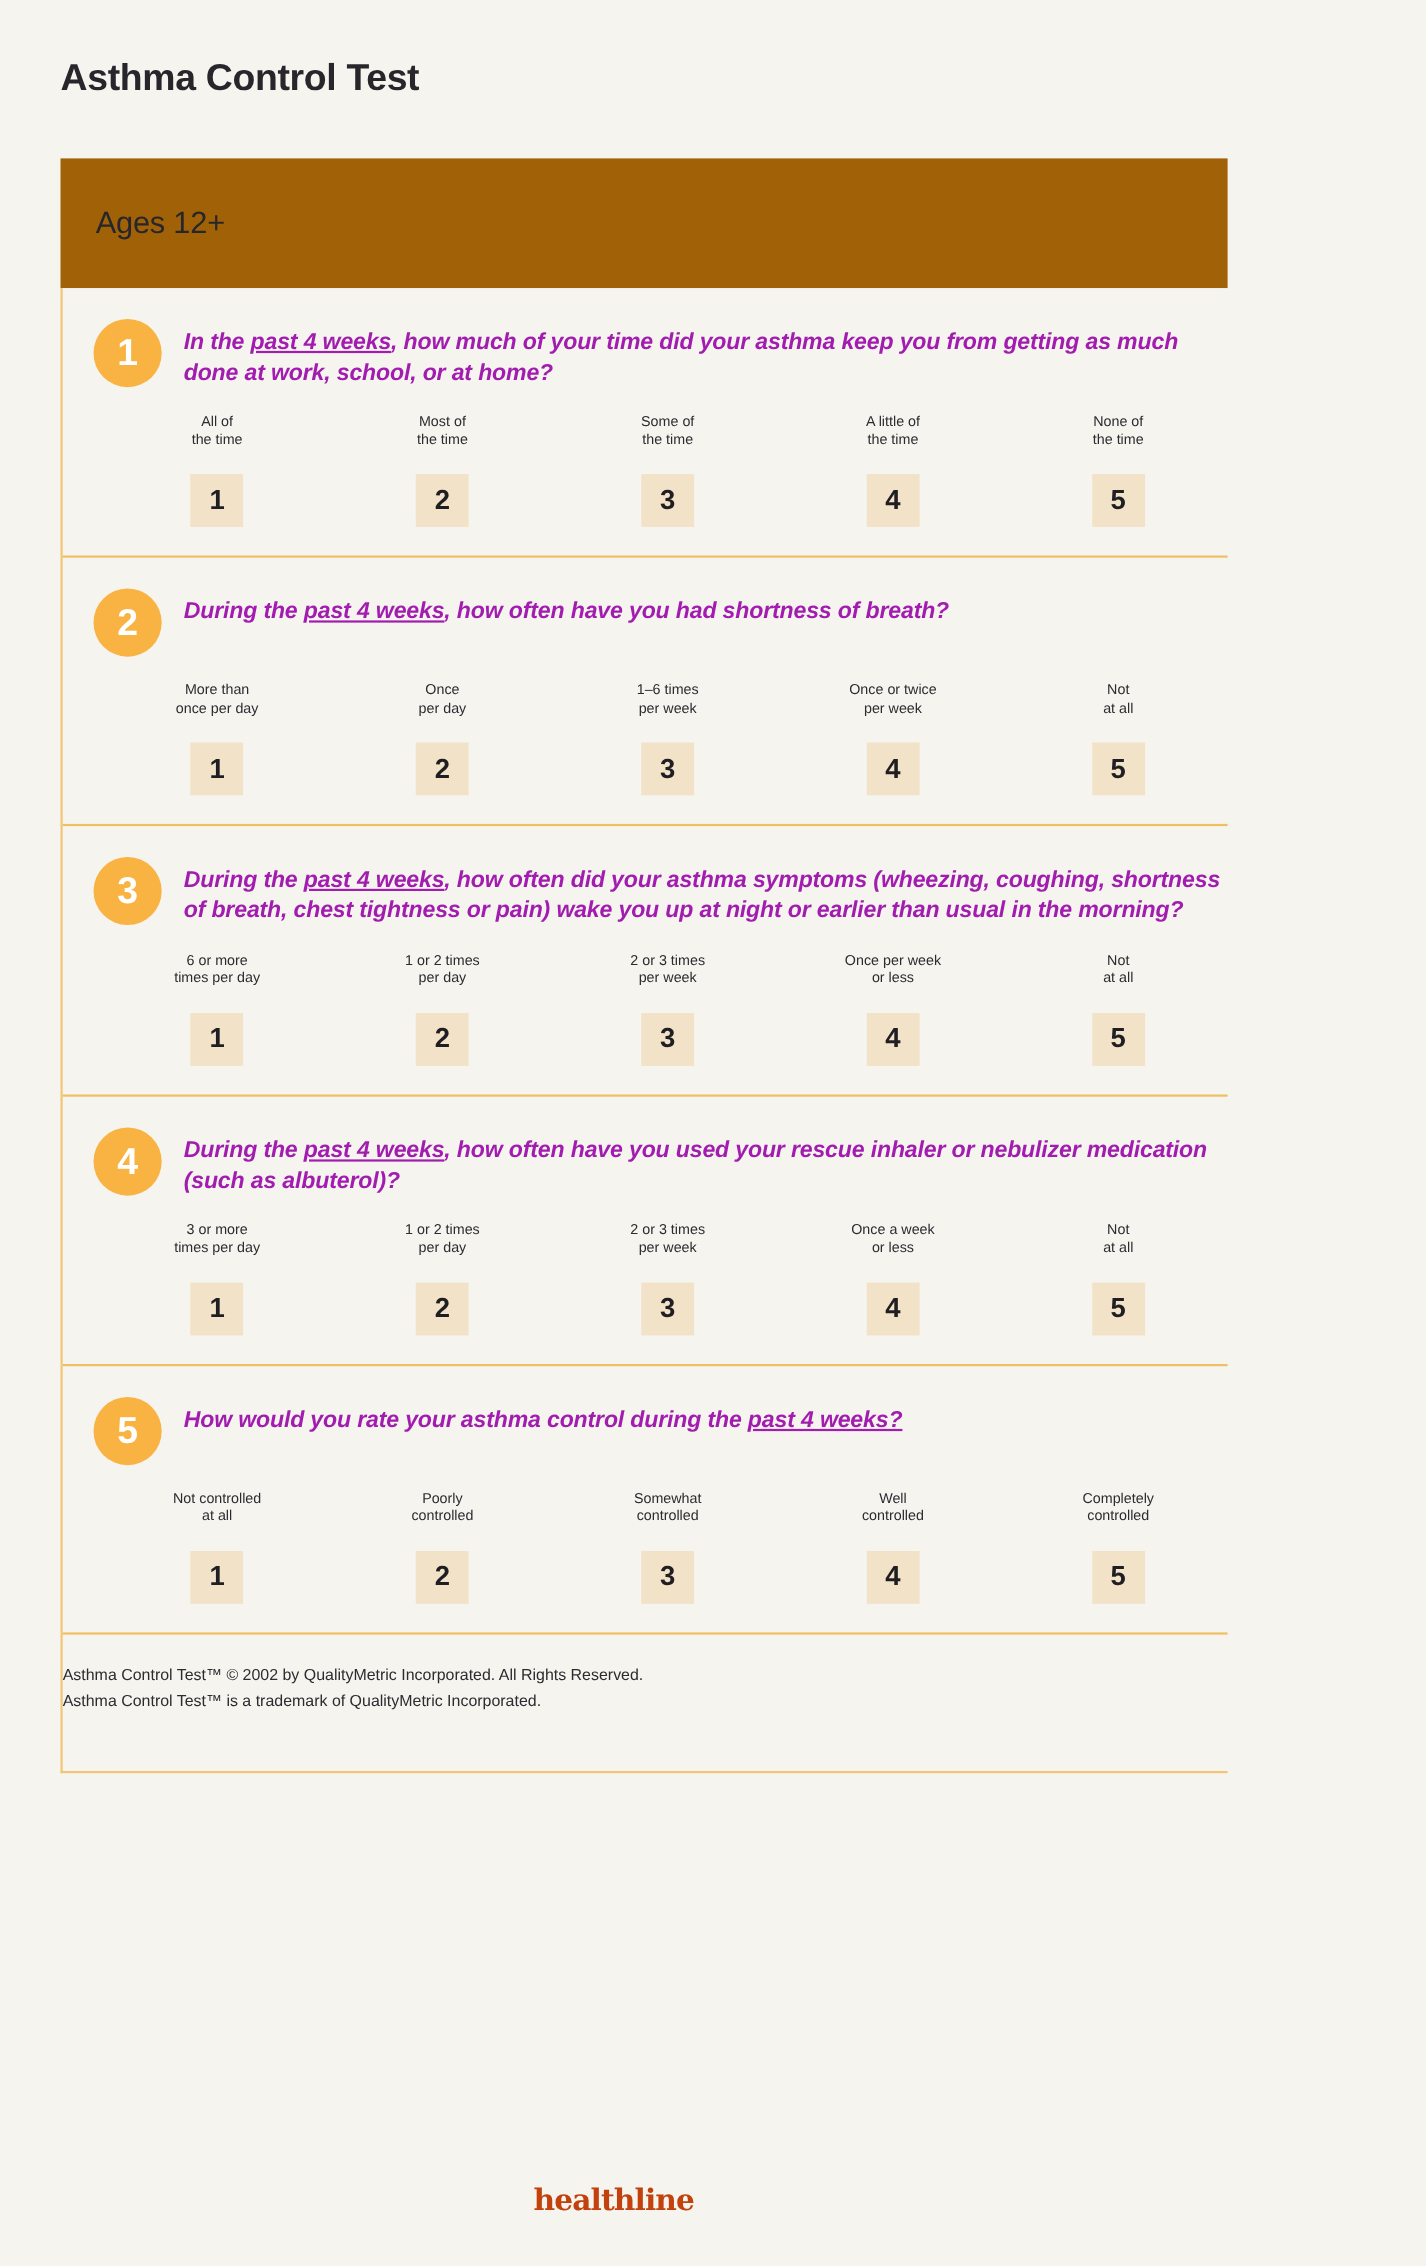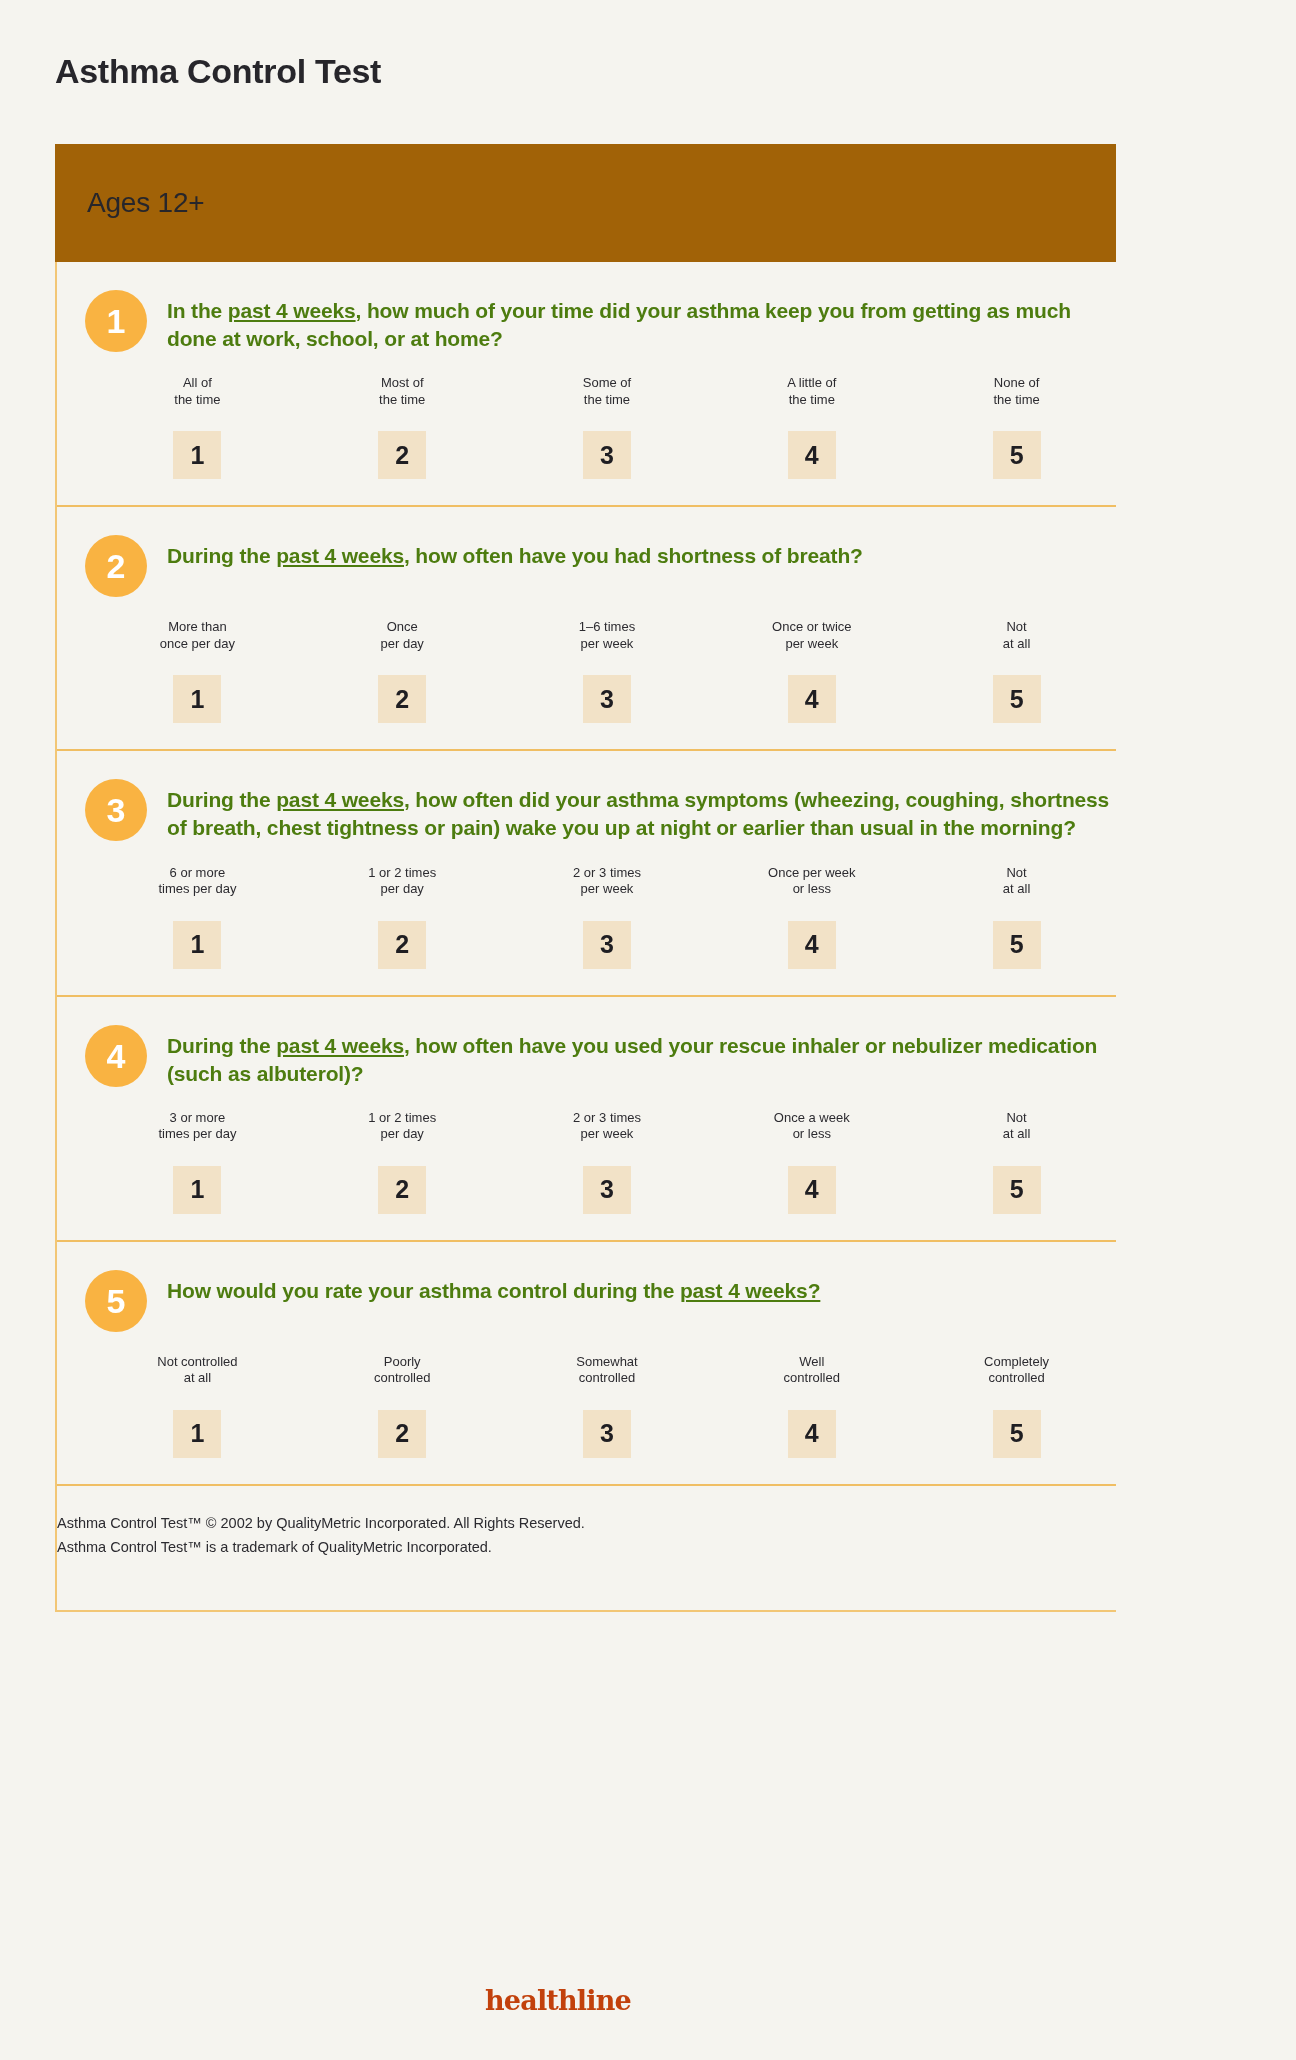--- a/index.html
+++ b/index.html
@@ -90,23 +90,24 @@
     align-items: center;
     justify-content: center;
     line-height: 1;
     margin-top: 2px;
   }
 
   .qtext {
     font-size: 21px;
     font-weight: bold;
     line-height: 1.34;
-    color: #4d7c0f;
+    color: #a21caf;
     letter-spacing: -0.15px;
     padding-top: 9px;
+    font-style: italic;
   }
   .qtext u { text-decoration: underline; text-underline-offset: 2px; }
 
   
   .options {
     display: flex;
     margin-top: 22px;
     padding-left: 10px;
   }
   .opt {

